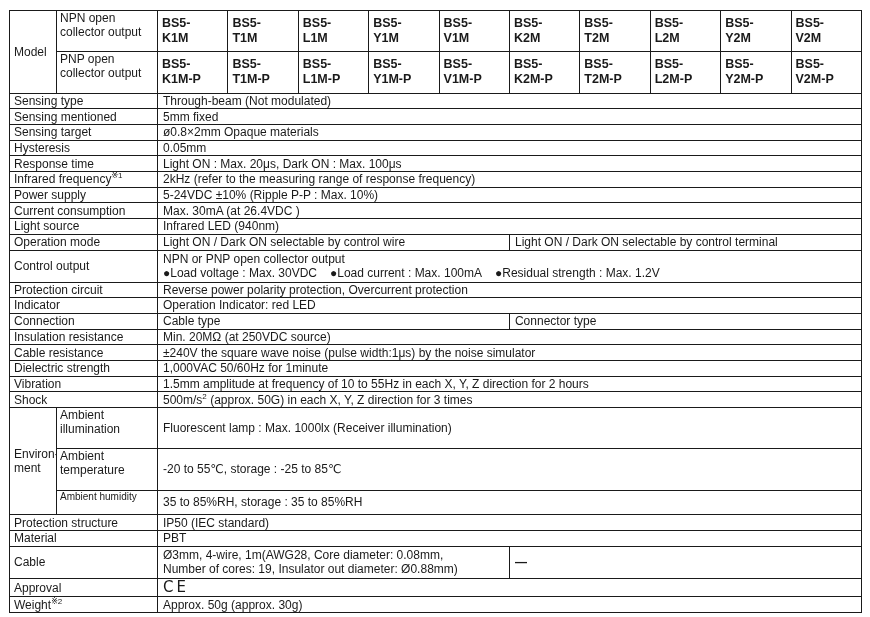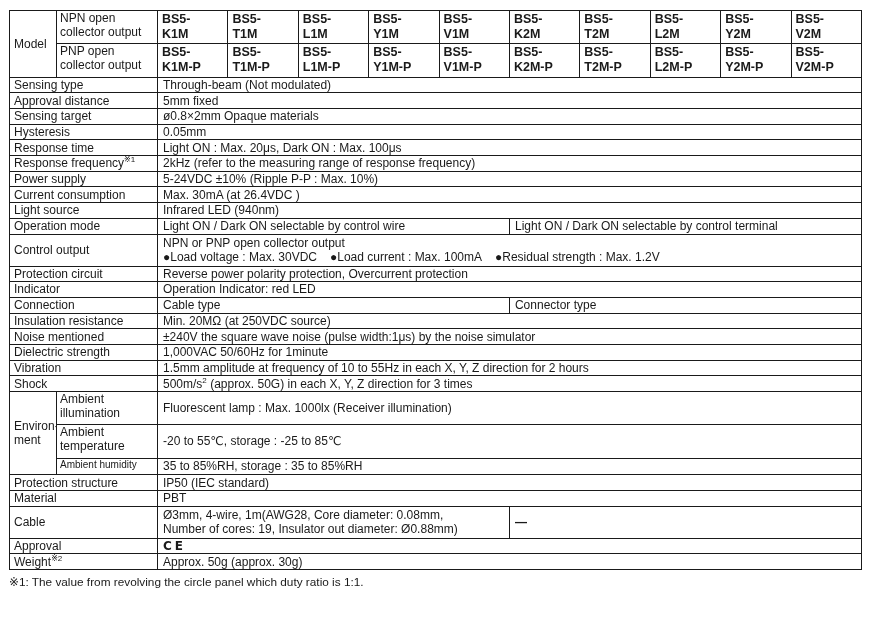--- a/index.html
+++ b/index.html
@@ -7,29 +7,29 @@
        font-family:"Liberation Sans","DejaVu Sans",sans-serif;color:#1a1a1a;}
   .wrap{padding:10px 9px 0 9px;}
   table{border-collapse:collapse;table-layout:fixed;width:852px;
         border:1.5px solid #1a1a1a;}
   td{border:1px solid #1a1a1a;font-size:12px;line-height:1.18;
      padding:0 4px;vertical-align:middle;overflow:hidden;}
   tr.rh{height:33px;}
   tr.r1{height:15.7px;}
   tr.r2{height:32px;}
   td.lab{padding-left:4px;}
-  td.sub{padding:0 2px 4px 3px;margin-top:36px;}
+  td.sub{padding:0 2px 12px 3px;margin-top:36px;}
   td.val{padding-left:5px;margin-top:36px;}
   td.model{font-weight:bold;font-size:12.5px;vertical-align:middle;padding-left:4px;margin-top:35px;}
   td.model span{display:block;line-height:1.22;}
   td.pre{white-space:pre-line;}
   td.nowrap{white-space:nowrap;font-size:10px;}
   sup{font-size:8px;line-height:0;}
   .bullets span{margin-right:13px;}
-  .ce{font-size:12px;letter-spacing:3px;font-weight:700;font-family:"DejaVu Sans",sans-serif;}
+  .ce{font-size:15px;letter-spacing:3px;font-weight:400;font-family:"DejaVu Sans",sans-serif;}
   .dashcell{vertical-align:middle;font-weight:bold;}
   .foot{width:852px;margin:5px 9px 0 9px;font-size:11.8px;line-height:1.3;}
   .foot .l1{display:flex;justify-content:space-between;align-items:flex-end;}
 </style>
 </head>
 <body>
 
 <div class="wrap">
 <table>
   <colgroup>
@@ -134,37 +134,37 @@
             <span>BS5-</span>
             <span>V2M-P</span>
           </td>
   </tr>
 
   <tr class="r1">
     <td colspan="2" class="lab">Sensing type</td>
     <td colspan="10" class="val">Through-beam (Not modulated)</td>
   </tr>
   <tr class="r1">
-    <td colspan="2" class="lab">Approval distance</td>
+    <td colspan="2" class="lab">Sensing mentioned</td>
     <td colspan="10" class="val">5mm fixed</td>
   </tr>
   <tr class="r1">
     <td colspan="2" class="lab">Sensing target</td>
     <td colspan="10" class="val">ø0.8×2mm Opaque materials</td>
   </tr>
   <tr class="r1">
     <td colspan="2" class="lab">Hysteresis</td>
     <td colspan="10" class="val">0.05mm</td>
   </tr>
   <tr class="r1">
     <td colspan="2" class="lab">Response time</td>
     <td colspan="10" class="val">Light ON : Max. 20μs, Dark ON : Max. 100μs</td>
   </tr>
   <tr class="r1">
-    <td colspan="2" class="lab"><span>Response frequency</span><sup>※1</sup></td>
+    <td colspan="2" class="lab"><span>Infrared frequency</span><sup>※1</sup></td>
     <td colspan="10" class="val">2kHz (refer to the measuring range of response frequency)</td>
   </tr>
   <tr class="r1">
     <td colspan="2" class="lab">Power supply</td>
     <td colspan="10" class="val">5-24VDC ±10% (Ripple P-P : Max. 10%)</td>
   </tr>
   <tr class="r1">
     <td colspan="2" class="lab">Current consumption</td>
     <td colspan="10" class="val">Max. 30mA (at 26.4VDC )</td>
   </tr>
@@ -197,21 +197,21 @@
   <tr class="r1">
     <td colspan="2" class="lab">Connection</td>
     <td colspan="5" class="val">Cable type</td>
     <td colspan="5" class="val">Connector type</td>
   </tr>
   <tr class="r1">
     <td colspan="2" class="lab">Insulation resistance</td>
     <td colspan="10" class="val">Min. 20MΩ (at 250VDC source)</td>
   </tr>
   <tr class="r1">
-    <td colspan="2" class="lab">Noise mentioned</td>
+    <td colspan="2" class="lab">Cable resistance</td>
     <td colspan="10" class="val">±240V the square wave noise (pulse width:1μs) by the noise simulator</td>
   </tr>
   <tr class="r1">
     <td colspan="2" class="lab">Dielectric strength</td>
     <td colspan="10" class="val">1,000VAC 50/60Hz for 1minute</td>
   </tr>
   <tr class="r1">
     <td colspan="2" class="lab">Vibration</td>
     <td colspan="10" class="val">1.5mm amplitude at frequency of 10 to 55Hz in each X, Y, Z direction for 2 hours</td>
   </tr>

